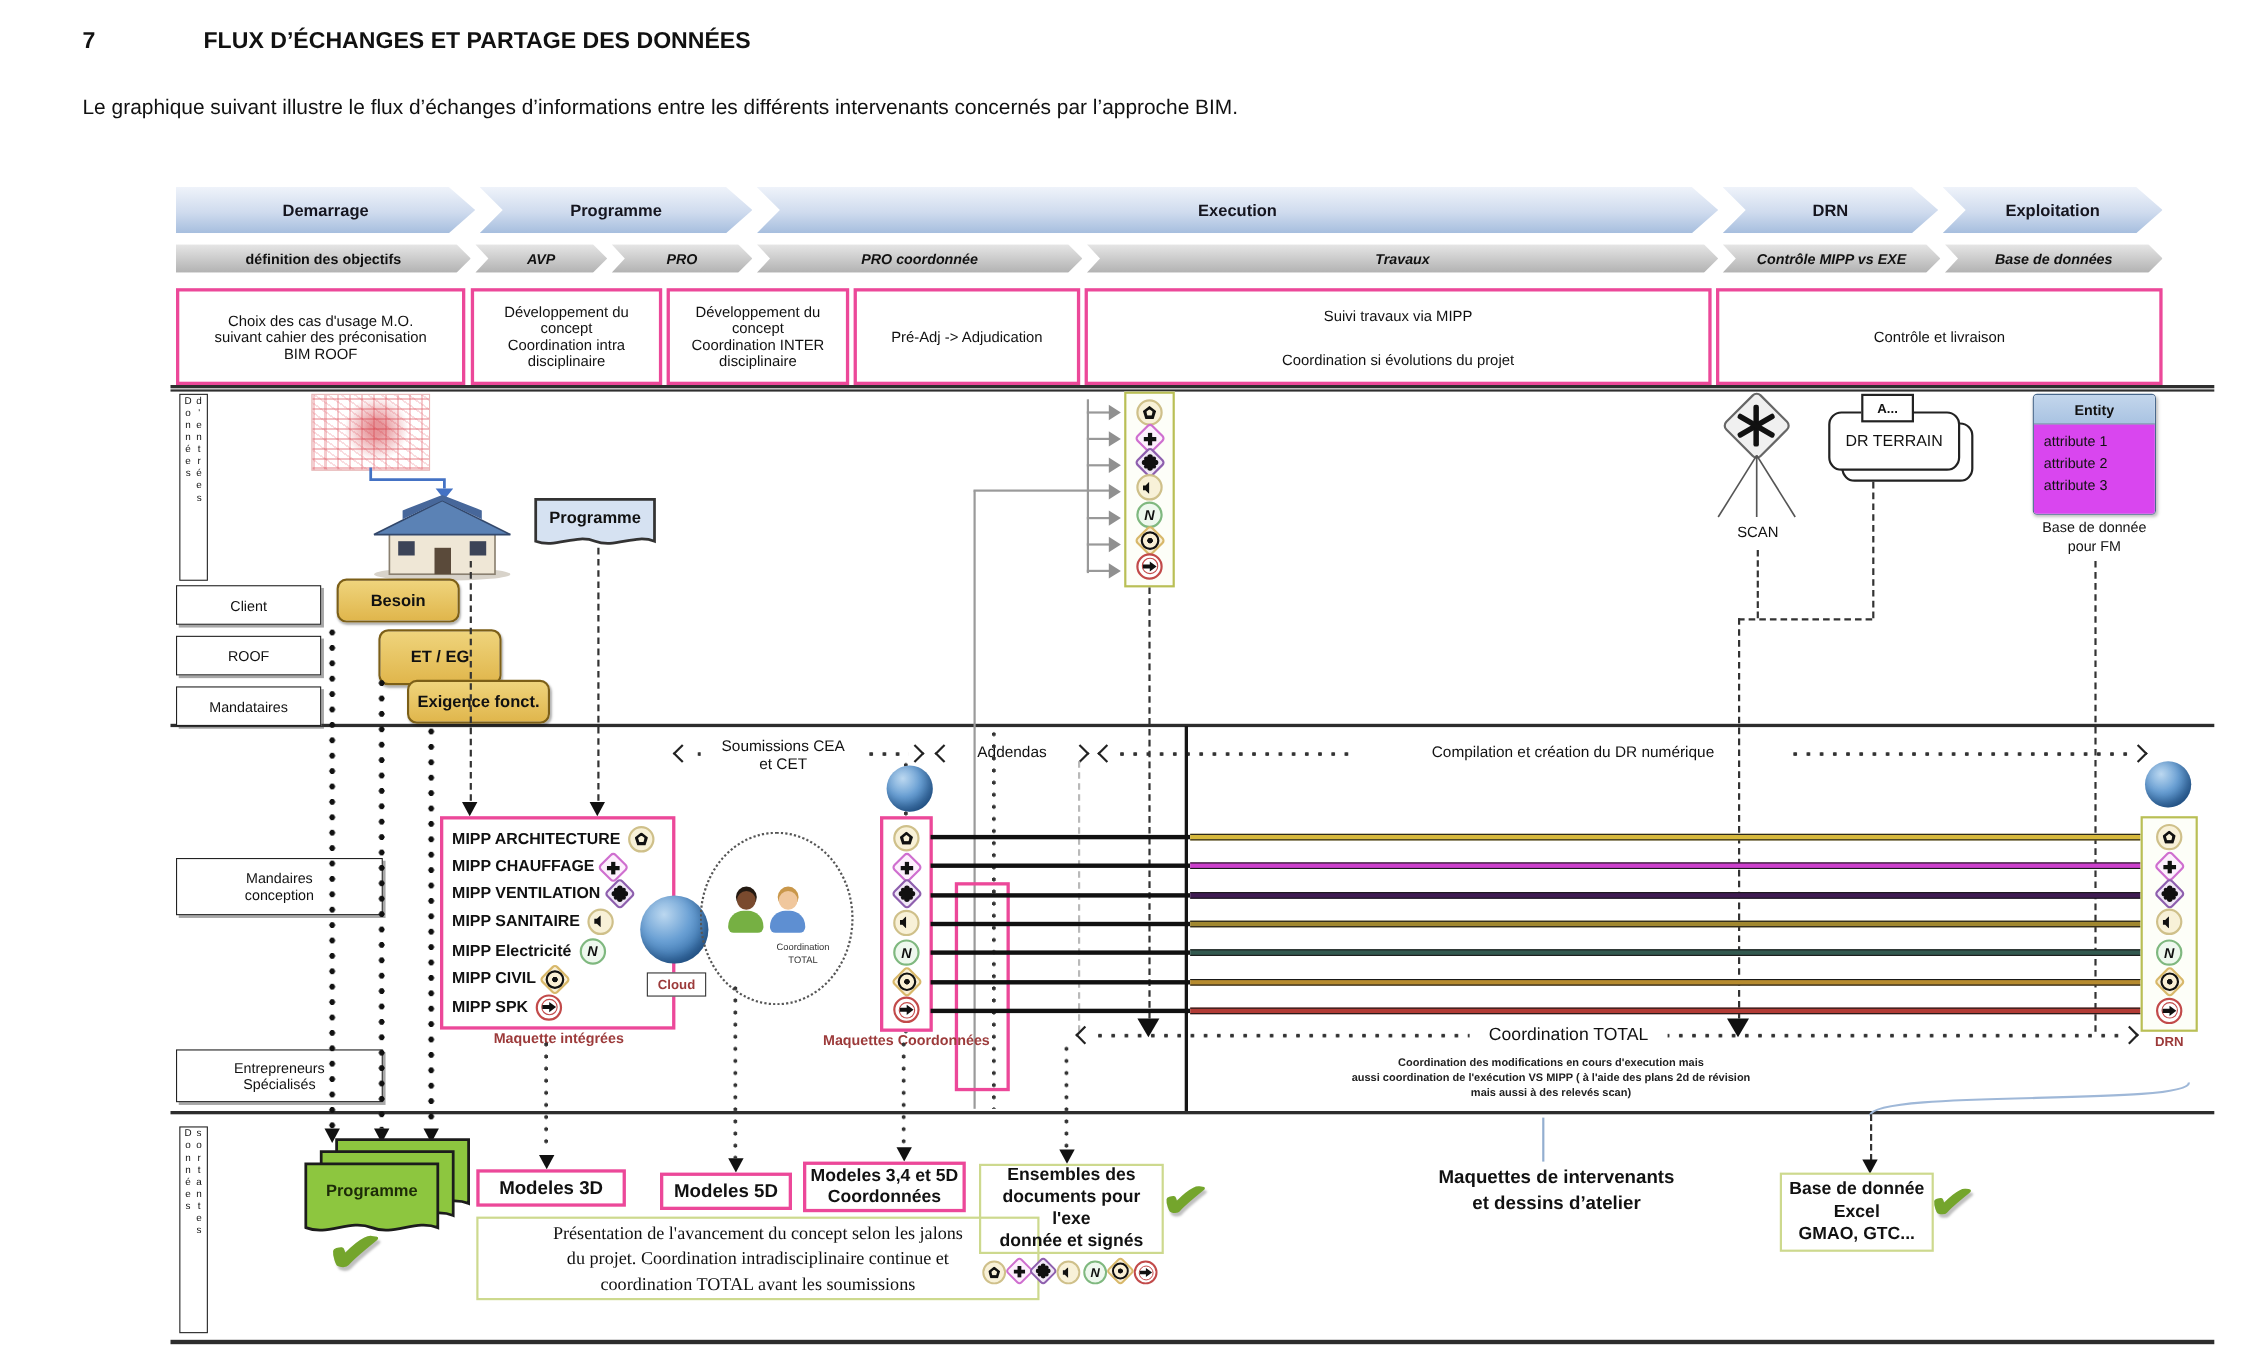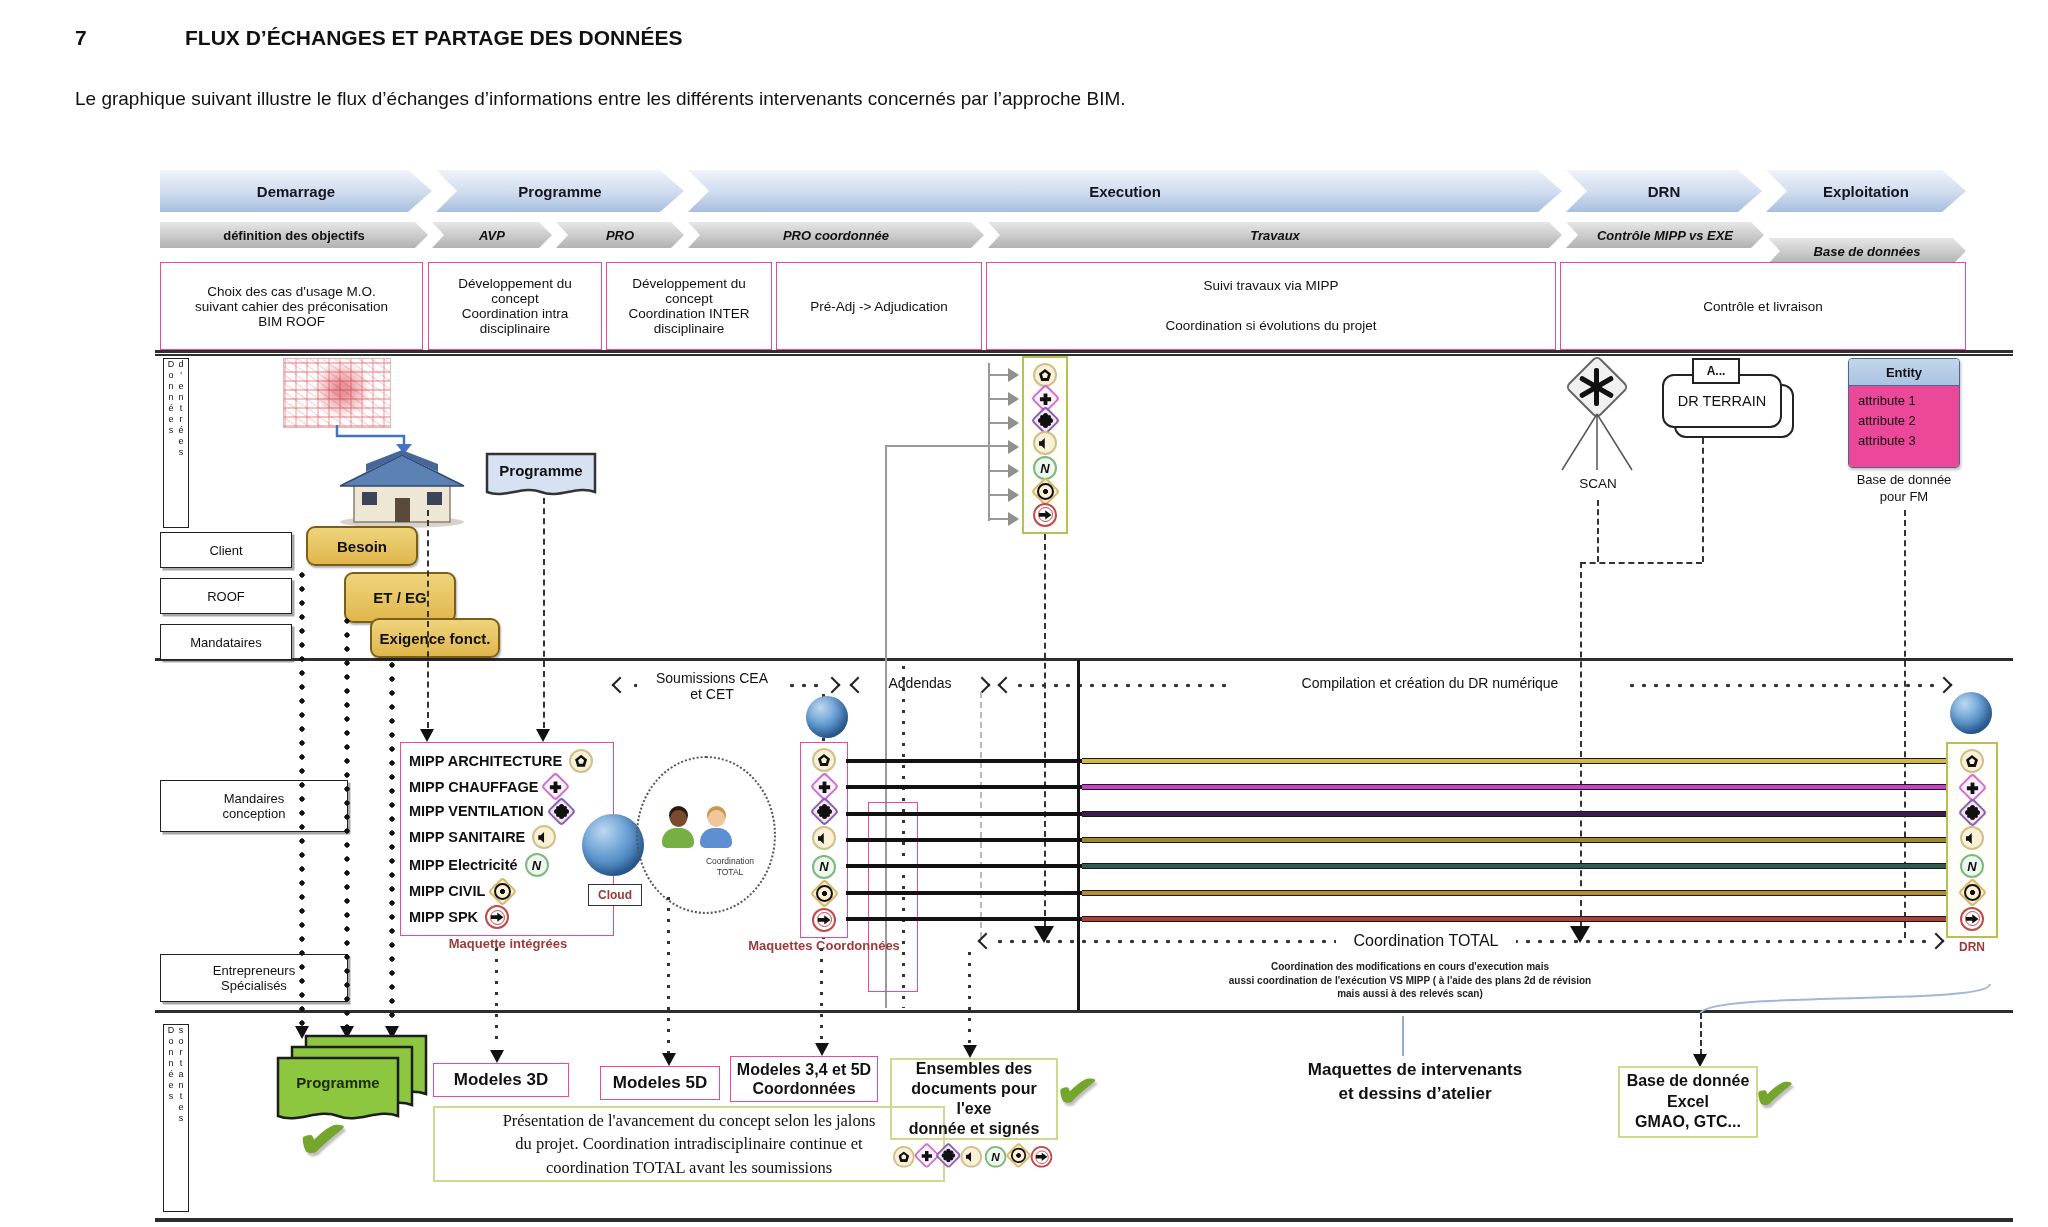--- a/index.html
+++ b/index.html
@@ -8,21 +8,21 @@
   .abs { position:absolute; box-sizing:border-box; }
   .ctr { display:flex; align-items:center; justify-content:center; text-align:center; }
   .pre { white-space:pre-line; }
   .chev { clip-path:polygon(0 0,calc(100% - 24px) 0,100% 50%,calc(100% - 24px) 100%,0 100%);
           background:linear-gradient(180deg,#eff3fa 0%,#cfdbee 55%,#a6bede 100%);
           font-weight:700; font-size:15px; color:#15151f; }
   .chev.notch { clip-path:polygon(0 0,calc(100% - 24px) 0,100% 50%,calc(100% - 24px) 100%,0 100%,21px 50%); }
   .chevg { clip-path:polygon(0 0,calc(100% - 13px) 0,100% 50%,calc(100% - 13px) 100%,0 100%);
            background:linear-gradient(180deg,#e6e6e6,#b2b2b2); font-weight:700; font-size:13px; }
   .chevg.notch { clip-path:polygon(0 0,calc(100% - 13px) 0,100% 50%,calc(100% - 13px) 100%,0 100%,12px 50%);font-style:italic; }
-  .box { border:1px solid #ec4899; background:#fff; }
+  .box { border:3px solid #ec4899; background:#fff; }
   .lab { border:1.5px solid #222; background:#fff; box-shadow:2.5px 2.5px 0 rgba(60,60,60,.45); font-size:13px; }
   .gold { background:linear-gradient(180deg,#efd47c,#e0b64c); border:2px solid #7c5f17; border-radius:9px;
           font-weight:700; font-size:15px; box-shadow:1px 2px 2px rgba(0,0,0,.3); }
   .vlabel { border:1.5px solid #222; background:#fff; writing-mode:vertical-lr; text-orientation:upright;
             font-size:9px; letter-spacing:1px; display:flex; align-items:center; justify-content:center; }
   .hline { background:#2d2d2d; }
   .vdash { width:0; border-left:2px dashed #333; }
   .vdashl { width:0; border-left:2px dashed #b9b9b9; }
   .vdot-b { width:6px; background-image:radial-gradient(circle,#111 2.4px,transparent 2.9px);
             background-size:6px 14px; background-repeat:repeat-y; background-position:center top; }
@@ -90,21 +90,21 @@
   <div class="abs chev notch ctr" style="left:688px;top:170px;width:874px;height:42px">Execution</div>
   <div class="abs chev notch ctr" style="left:1566px;top:170px;width:196px;height:42px">DRN</div>
   <div class="abs chev notch ctr" style="left:1766px;top:170px;width:200px;height:42px">Exploitation</div>
 
   <div class="abs chevg ctr" style="left:160px;top:222px;width:268px;height:26px">définition des objectifs</div>
   <div class="abs chevg notch ctr" style="left:432px;top:222px;width:120px;height:26px">AVP</div>
   <div class="abs chevg notch ctr" style="left:556px;top:222px;width:128px;height:26px">PRO</div>
   <div class="abs chevg notch ctr" style="left:688px;top:222px;width:296px;height:26px">PRO coordonnée</div>
   <div class="abs chevg notch ctr" style="left:988px;top:222px;width:574px;height:26px">Travaux</div>
   <div class="abs chevg notch ctr" style="left:1566px;top:222px;width:198px;height:26px">Contrôle MIPP vs EXE</div>
-  <div class="abs chevg notch ctr" style="left:1768px;top:238px;width:198px;height:26px">Base de données</div>
+  <div class="abs chevg notch ctr" style="left:1768px;top:222px;width:198px;height:26px">Base de données</div>
 
   <div class="abs box ctr pre" style="left:160px;top:262px;width:263px;height:88px;font-size:13.5px">Choix des cas d'usage M.O.
 suivant cahier des préconisation
 BIM ROOF</div>
   <div class="abs box ctr pre" style="left:428px;top:262px;width:174px;height:88px;font-size:13.5px">Développement du
 concept
 Coordination intra
 disciplinaire</div>
   <div class="abs box ctr pre" style="left:606px;top:262px;width:166px;height:88px;font-size:13.5px">Développement du
 concept
@@ -379,21 +379,21 @@
     <line x1="41" y1="10" x2="76" y2="66" stroke="#555" stroke-width="1.5"></line>
   </svg>
   <div class="abs ctr" style="left:1567px;top:476px;width:62px;font-size:13.5px">SCAN</div>
 
   <div class="abs" style="left:1674px;top:384px;width:120px;height:54px;border:2px solid #222;border-radius:12px;background:#fff"></div>
   <div class="abs ctr" style="left:1662px;top:374px;width:120px;height:54px;border:2px solid #222;border-radius:12px;background:#fff;font-size:14.5px">DR TERRAIN</div>
   <div class="abs ctr" style="left:1692px;top:358px;width:48px;height:26px;border:2px solid #222;background:#fff;font-size:12px;font-weight:700">A...</div>
 
   <div class="abs" style="left:1848px;top:358px;width:112px;height:110px;border:1.5px solid #49688c;border-radius:4px;overflow:hidden;box-shadow:1px 2px 3px rgba(0,0,0,.25)">
     <div class="ctr" style="height:26px;background:linear-gradient(180deg,#c3d6ec,#a9c3e2);font-weight:700;font-size:13px;border-bottom:1.5px solid #49688c">Entity</div>
-    <div style="background:#ec4899;height:100%;padding:5px 0 0 9px;font-size:13px;line-height:1.55">
+    <div style="background:#d946ef;height:100%;padding:5px 0 0 9px;font-size:13px;line-height:1.55">
       <div>attribute 1</div>
       <div>attribute 2</div>
       <div>attribute 3</div>
     </div>
   </div>
   <div class="abs ctr pre" style="left:1818px;top:472px;width:172px;font-size:13px;line-height:1.3">Base de donnée
 pour FM</div>
 
   <div class="abs hdot" style="left:994px;top:939px;width:936px"></div>
   <div class="abs oarr l" style="left:980px;top:935px"></div>

